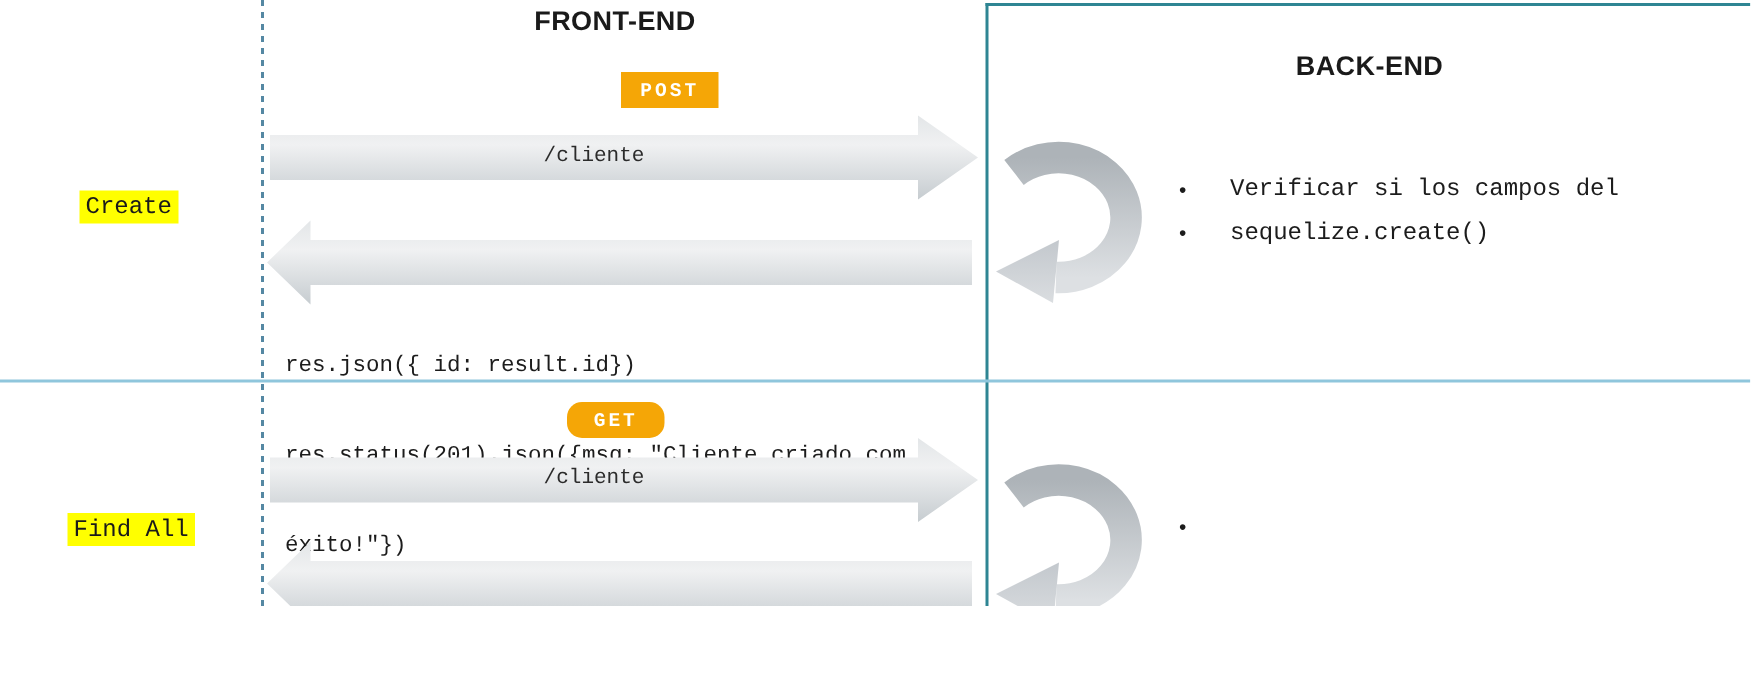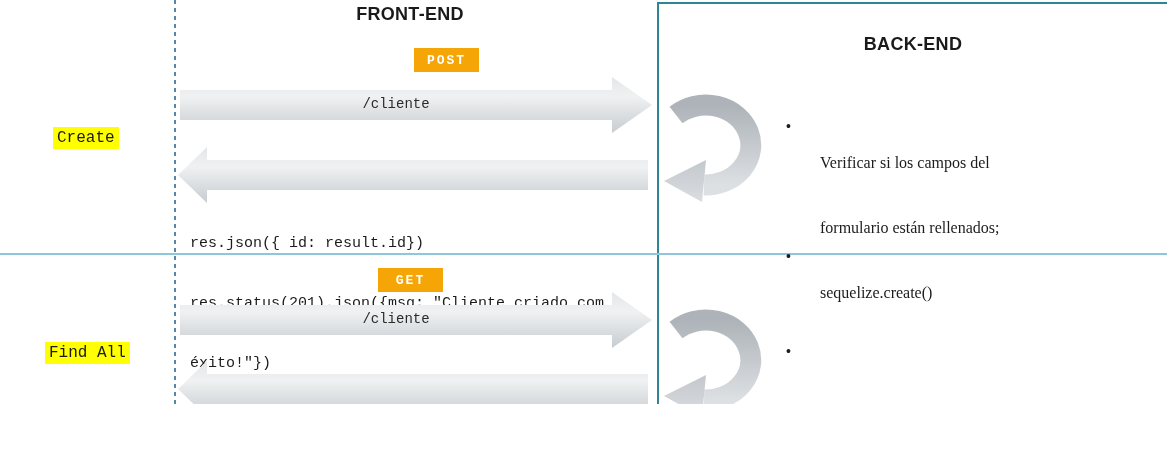--- a/index.html
+++ b/index.html
@@ -19,42 +19,42 @@
   .hdr{position:absolute;font-size:18px;font-weight:600;color:#1a1a1a;text-align:center;letter-spacing:.3px;}
   .hdr-fe{left:260px;top:4px;width:300px;}
   .hdr-be{left:763px;top:6px;width:300px;margin-top:28px;}
   
   .badge{
     position:absolute;width:65px;height:24px;background:#f5a606;color:#ffffff;
     font-family:"Liberation Mono",monospace;font-weight:bold;font-size:13px;letter-spacing:2px;
     display:flex;align-items:center;justify-content:center;
   }
   .badge-post{left:378px;top:48px;margin-left:36px;}
-  .badge-get{left:378px;top:268px;}
+  .badge-get{left:378px;top:268px;border-radius:10px;}
   
   .arr{position:absolute;}
   .path-label{
     position:absolute;height:30px;line-height:30px;text-align:center;
     font-family:"Liberation Mono",monospace;font-size:14px;color:#2b2b2b;
   }
   
   .hl-label{
     position:absolute;background:#ffff00;color:#1a1a1a;
     font-family:"Liberation Mono",monospace;font-size:16px;padding:2px 4px;
   }
   
   .code{
     position:absolute;font-family:"Liberation Mono",monospace;font-size:15px;
     line-height:20px;color:#1c1c1c;white-space:pre;
   }
   
   .bullets{position:absolute;width:360px;}
   .brow{display:flex;line-height:29px;}
   .bdot{width:34px;font-size:14px;color:#1c1c1c;}
-  .btxt{font-family:Liberation Serif, serif;font-size:16px;color:#1c1c1c;white-space:pre;margin-top:36px;}
+  .btxt{font-family:Liberation Mono, monospace;font-size:16px;color:#1c1c1c;white-space:pre;}
   .loop{position:absolute;}
 </style>
 </head>
 <body>
 
 <div class="stage">
 
   <div class="lifeline"></div>
   <div class="be-top"></div>
   <div class="be-left"></div>
@@ -110,24 +110,20 @@
     <path d="M 16 22 A 45 40 0 1 1 44 92" fill="none" stroke="url(#lp1)" stroke-width="21"></path>
     <polygon points="46,67 42,109 4,88" fill="url(#lh1)"></polygon>
   </svg>
 
   <div class="bullets" style="left:786px;top:112px">
     <div class="brow">
       <span class="bdot">•</span>
       <span class="btxt">Verificar si los campos del</span>
     </div>
     <div class="brow">
-      <span class="bdot"></span>
-      <span class="btxt">formulario están rellenados;</span>
-    </div>
-    <div class="brow">
       <span class="bdot">•</span>
       <span class="btxt">sequelize.create()</span>
     </div>
   </div>
 
   <div class="badge badge-get">GET</div>
 
   <svg class="arr" style="left:180px;top:291px" width="473" height="58" viewBox="0 0 473 58">
     <defs>
       <linearGradient id="ag3" x1="0" y1="0" x2="0" y2="1">

